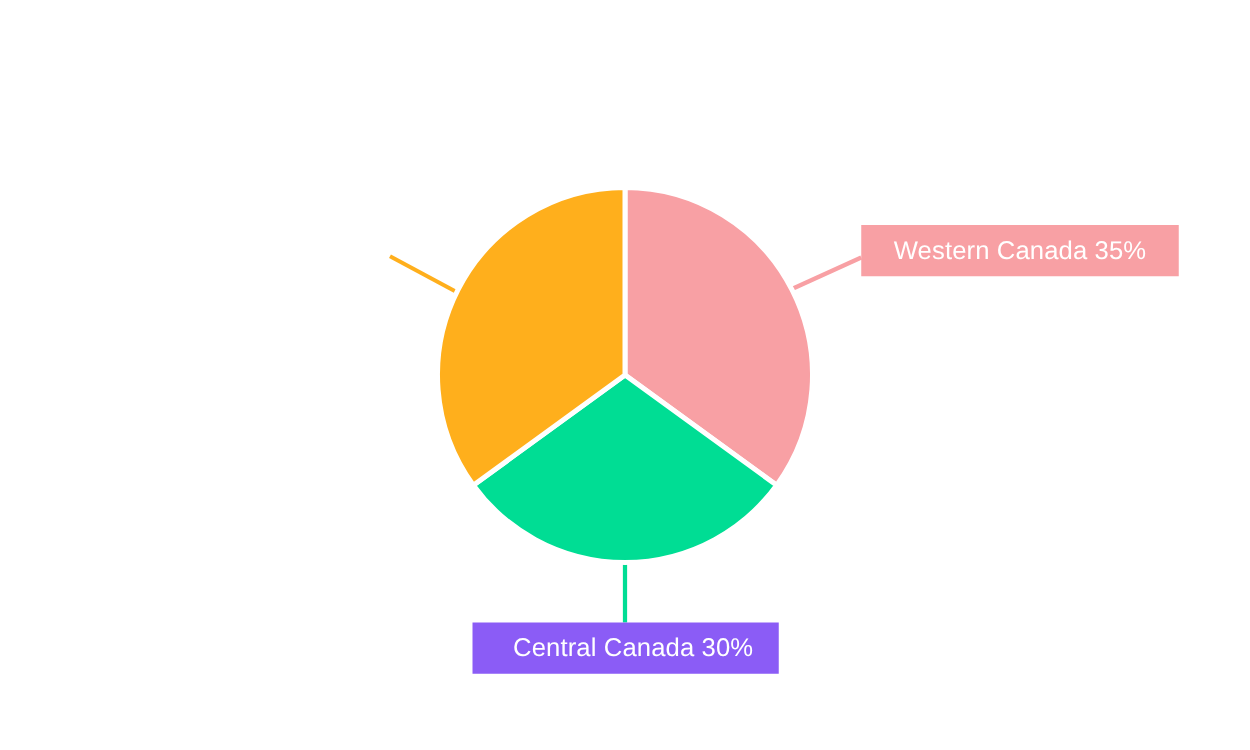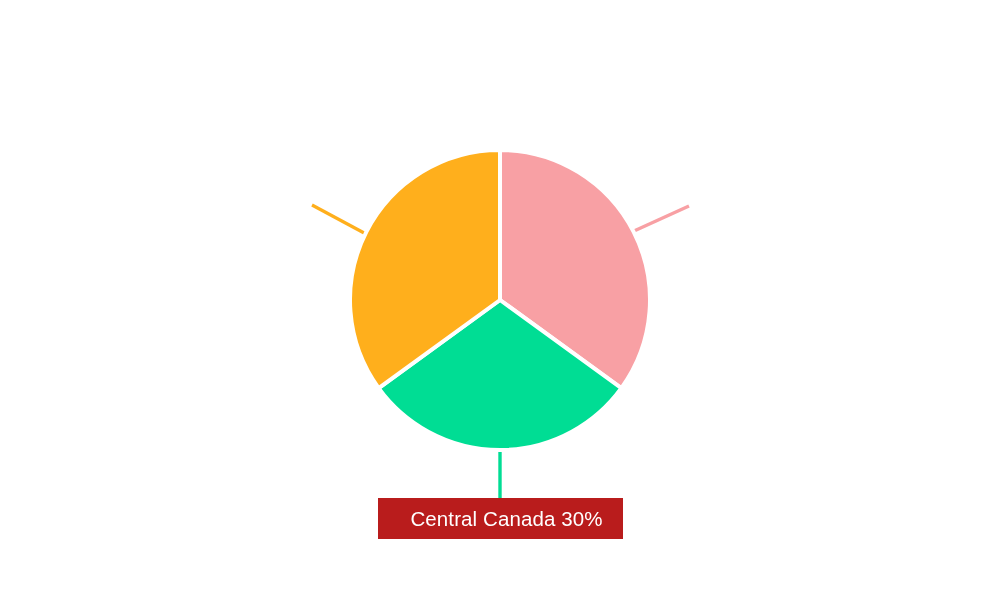--- a/index.html
+++ b/index.html
@@ -71,18 +71,21 @@
     <line x1="500" y1="450" x2="500" y2="498" stroke="#00dd94" stroke-width="3.4" stroke-linecap="butt"></line>
 
     <path d="M 500 300 L 500.00 150.00 A 150 150 0 0 1 621.35 388.17 Z" fill="#f8a0a4" stroke="#ffffff" stroke-width="4"></path>
 
     <path d="M 500 300 L 621.35 388.17 A 150 150 0 0 1 378.65 388.17 Z" fill="#00dd94" stroke="#ffffff" stroke-width="4"></path>
 
     <path d="M 500 300 L 378.65 388.17 A 150 150 0 0 1 500.00 150.00 Z" fill="#ffaf1c" stroke="#ffffff" stroke-width="4"></path>
   </svg>
 
 
+  <div class="pie-label" id="label-western" style="background:#f8a0a4;">
+    <span>Western Canada 35%</span>
+  </div>
 
-  <div class="pie-label" id="label-central" style="background:#b91c1c;padding-left:24px;">
+  <div class="pie-label" id="label-central" style="background:#8b5cf6;padding-left:24px;">
     <span>Central Canada 30%</span>
   </div>
 
 </div>
 
 </body></html>

